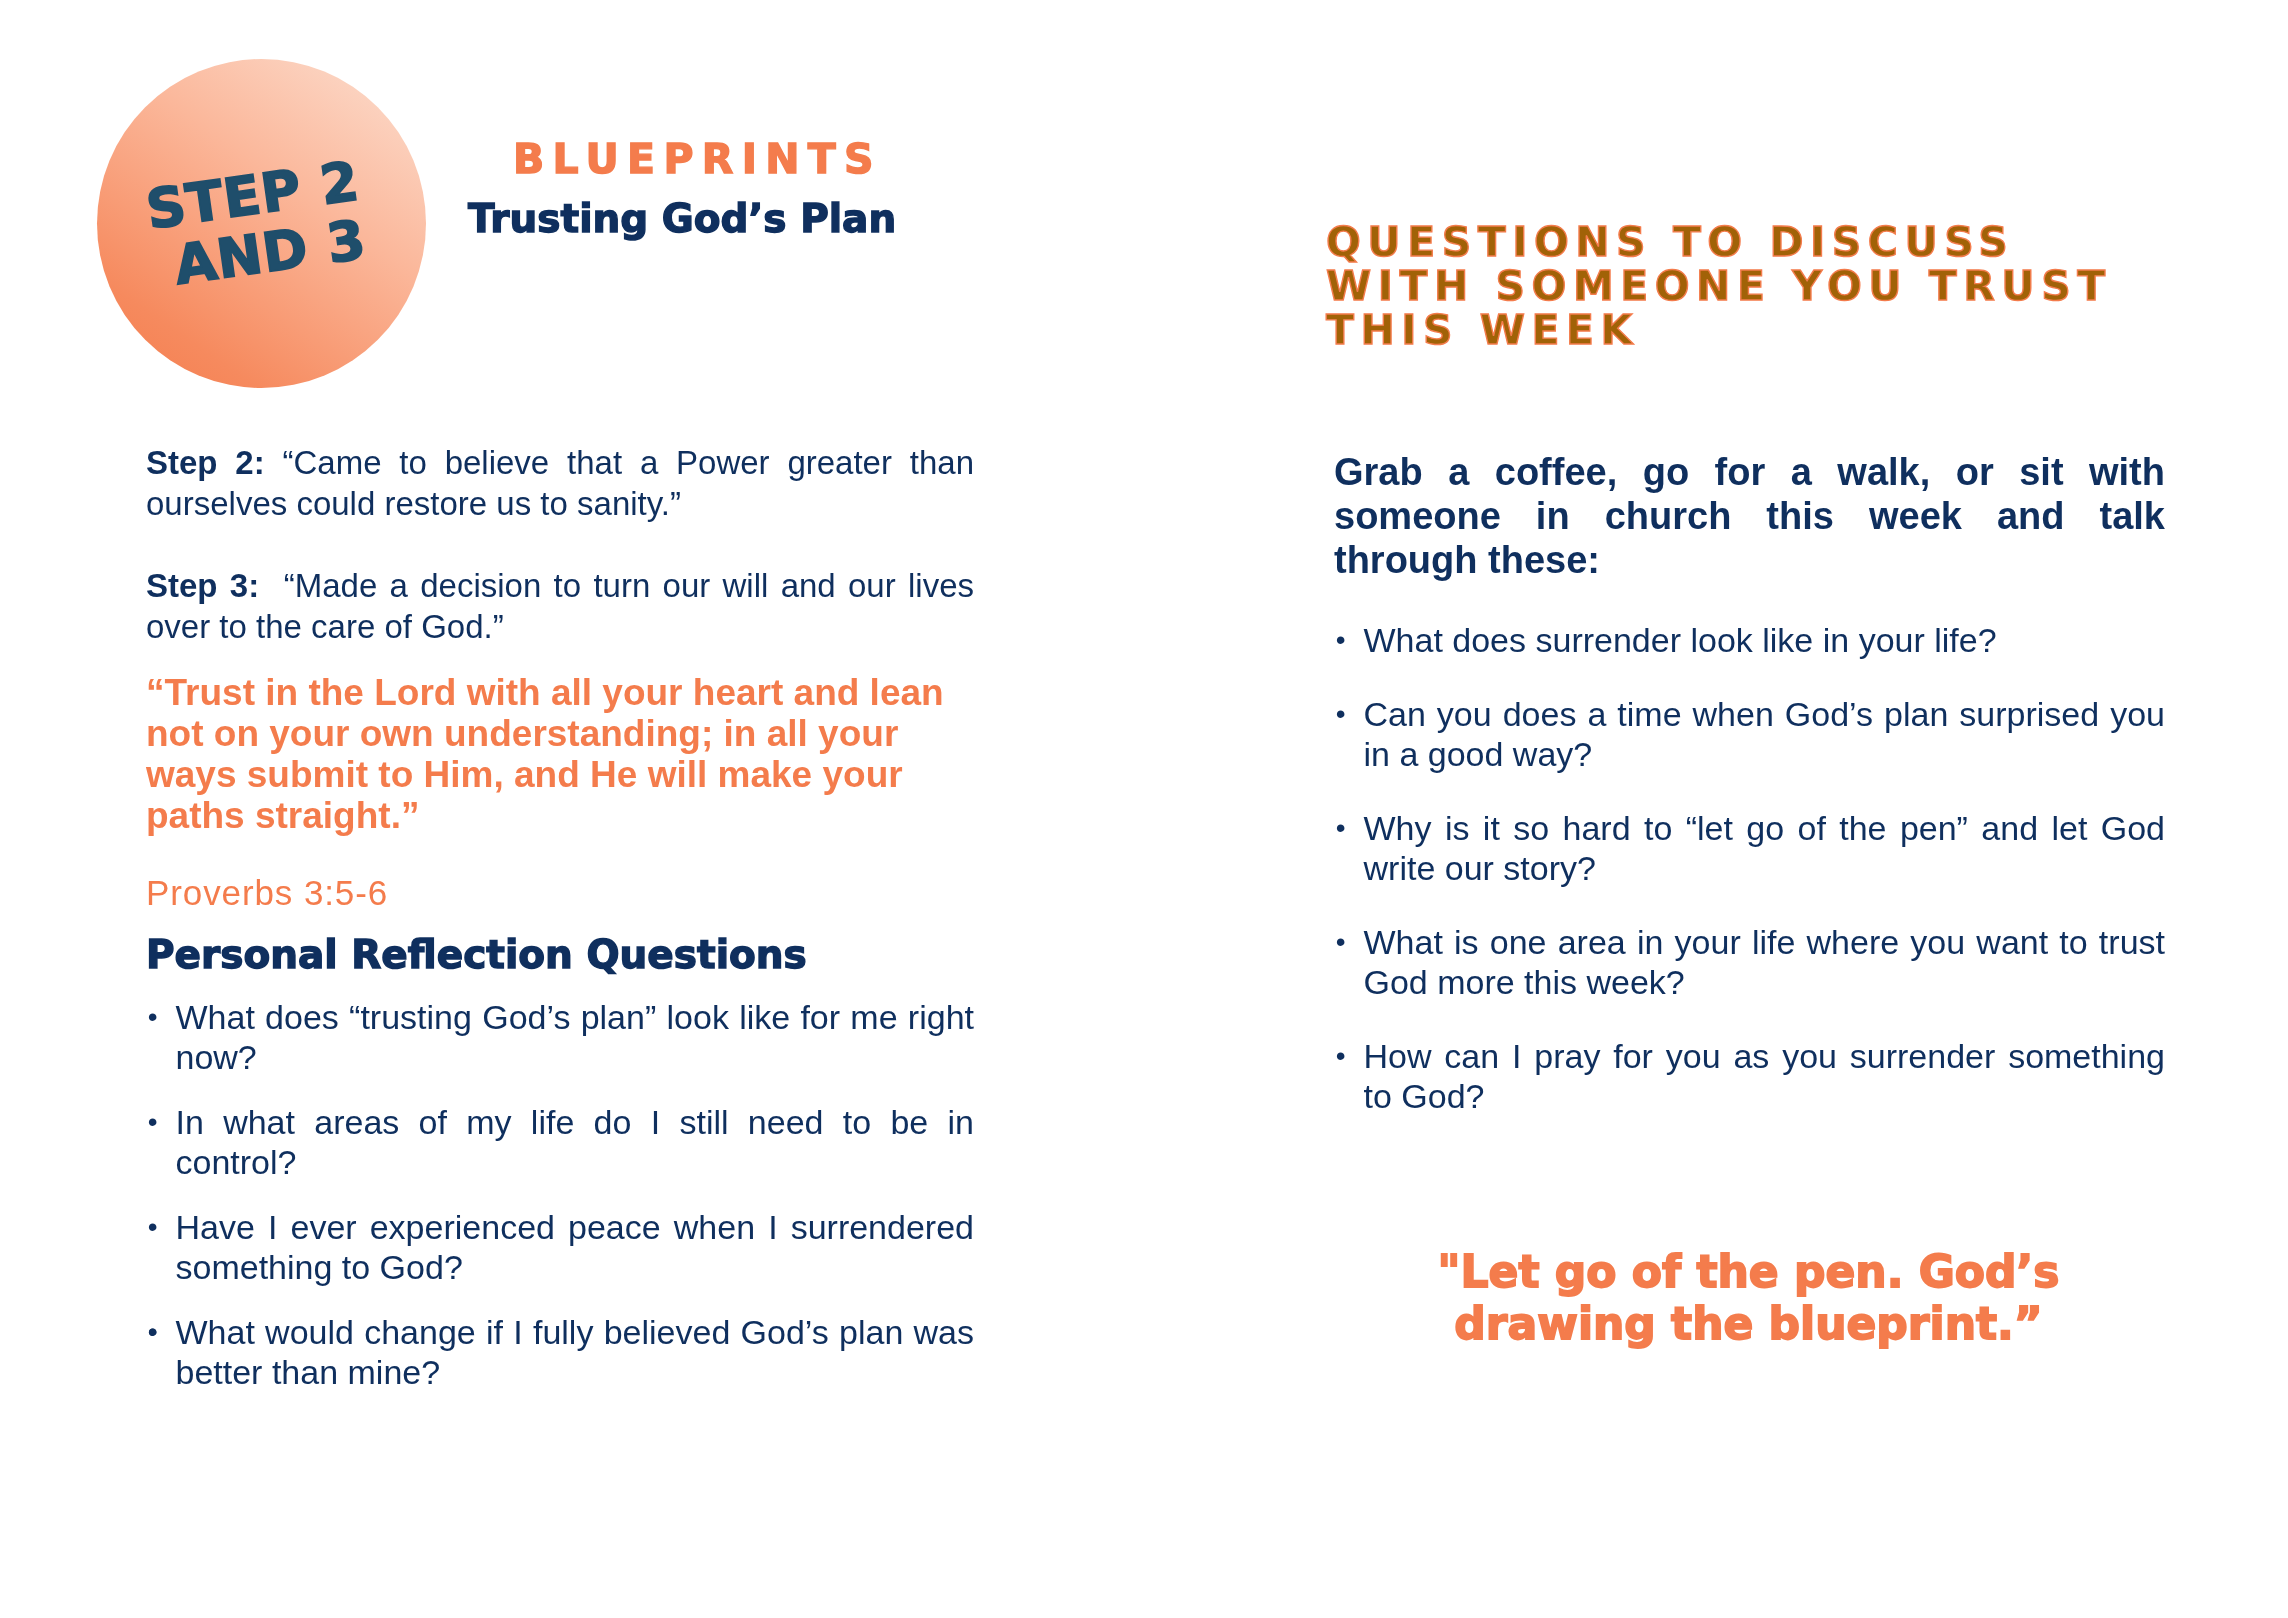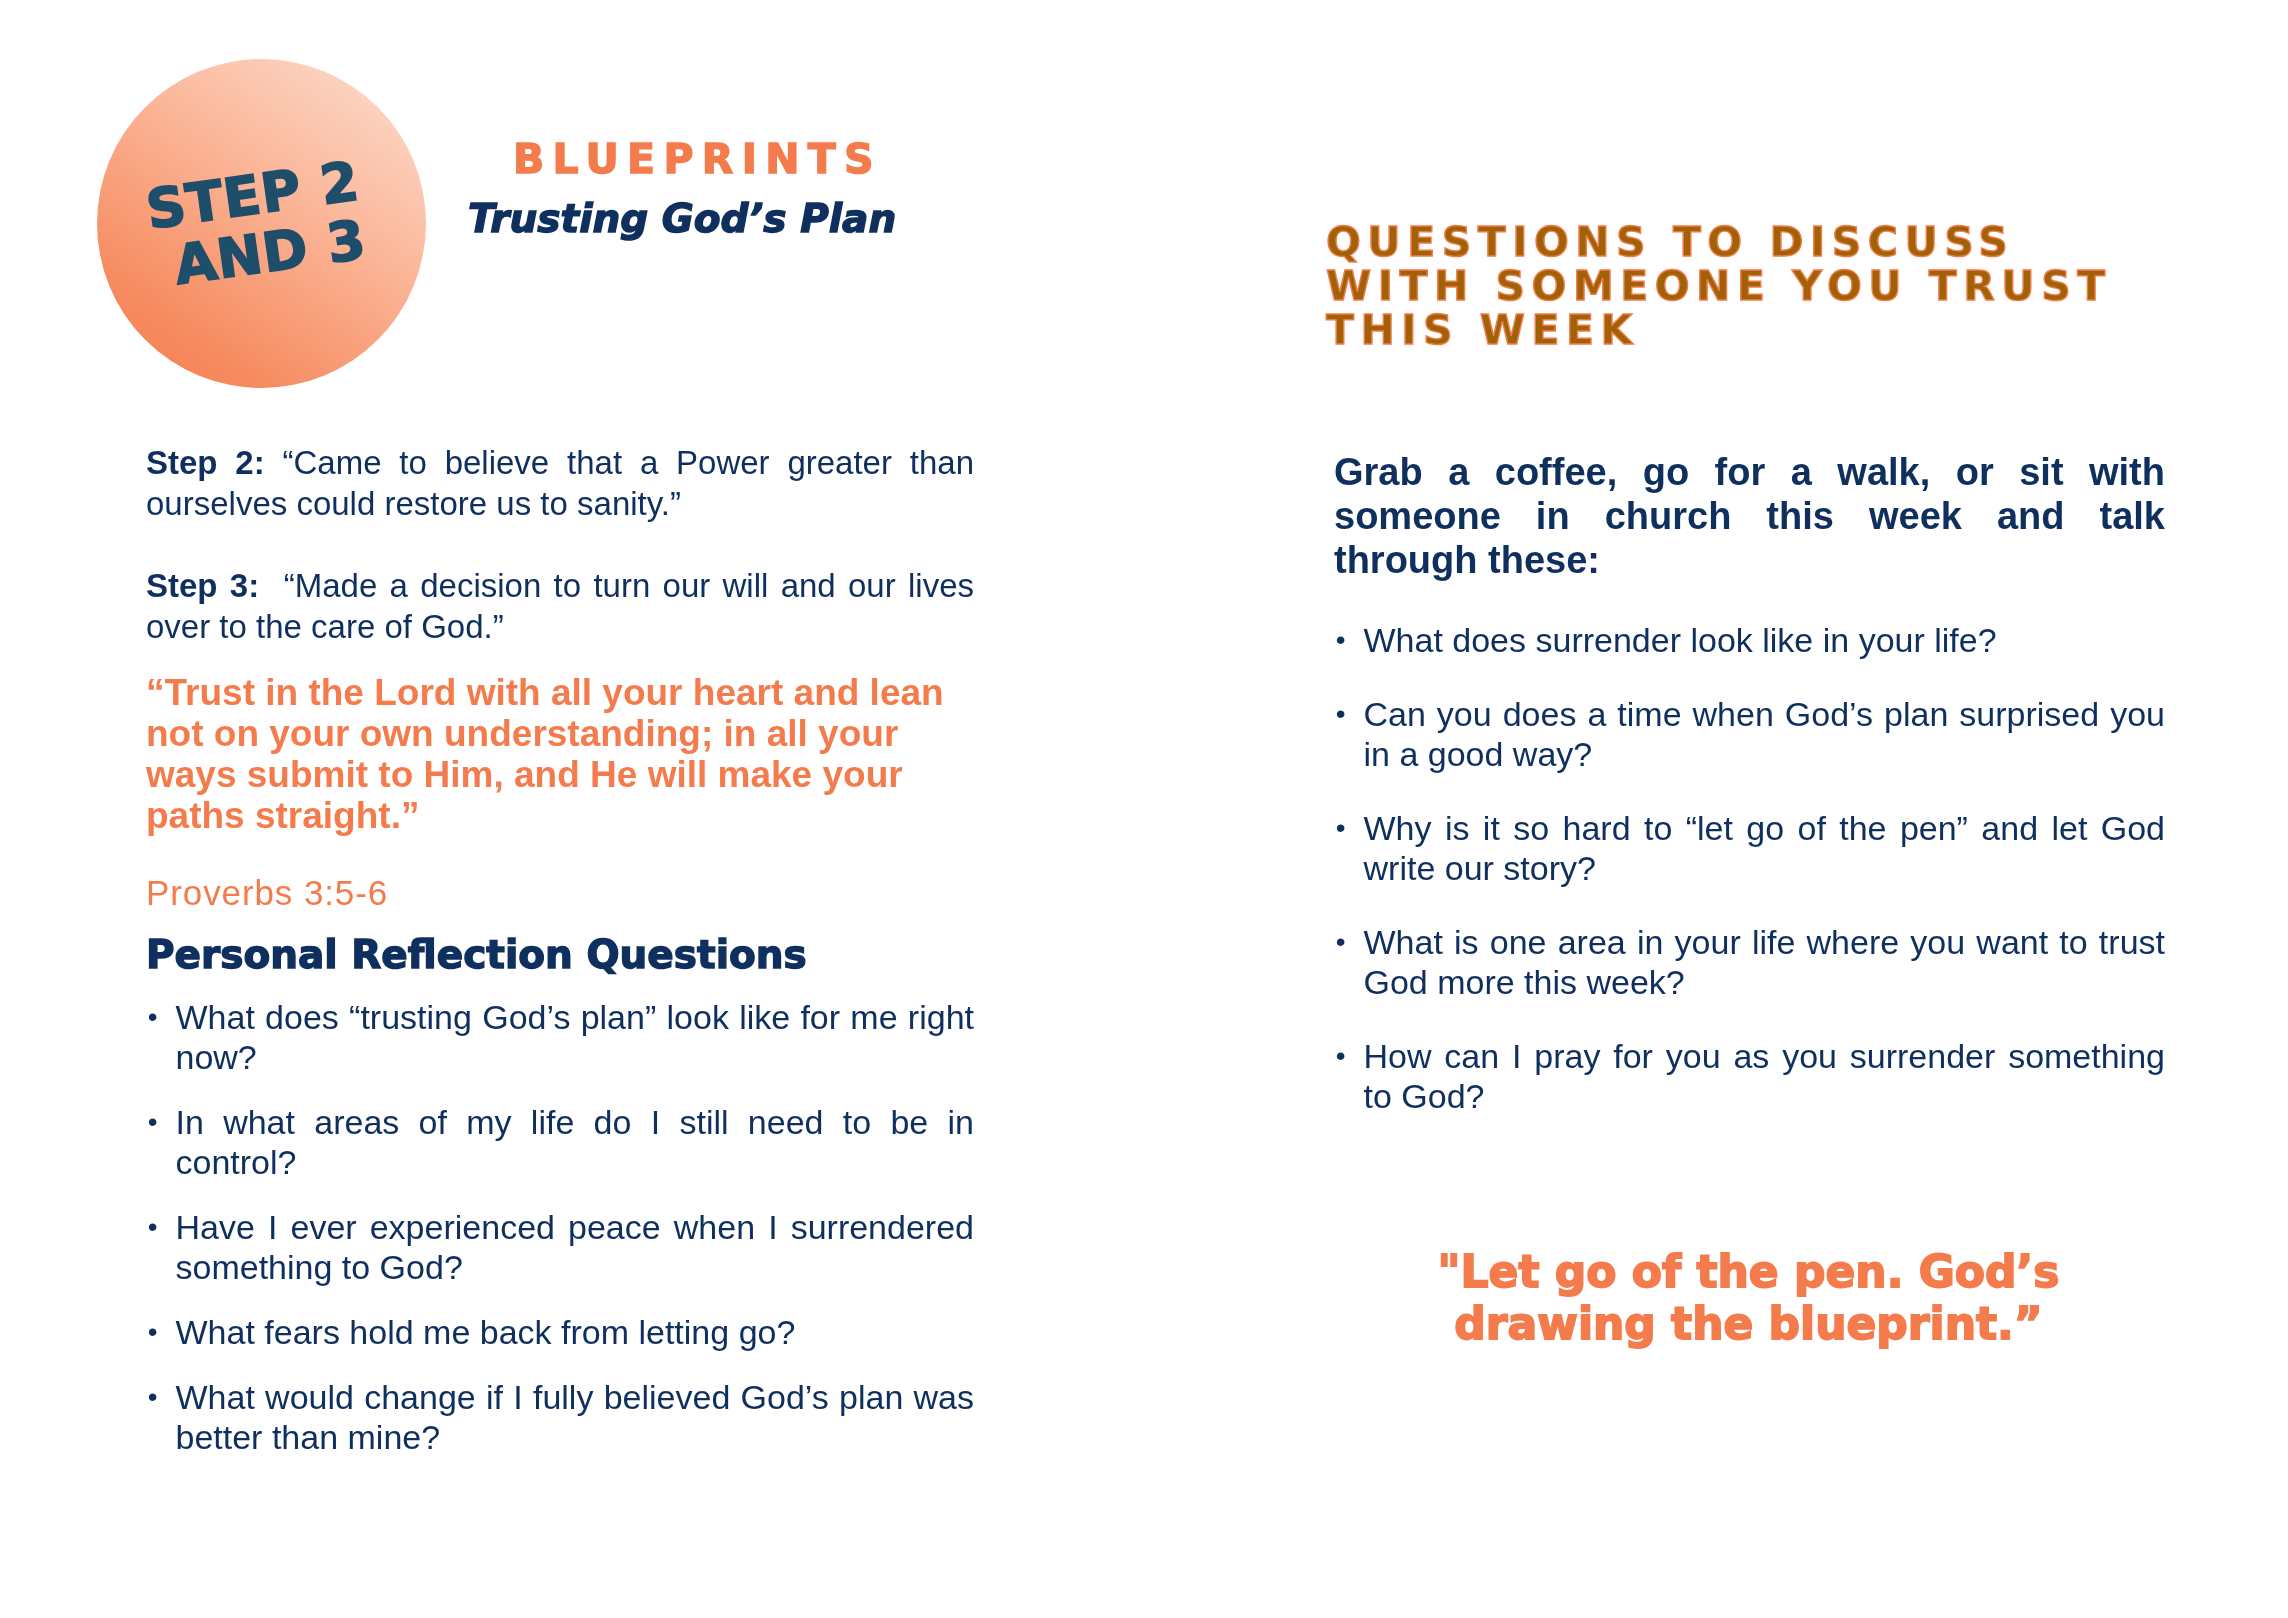--- a/index.html
+++ b/index.html
@@ -13,21 +13,21 @@
                 display: flex; flex-direction: column; align-items: center; justify-content: center;
                 transform: rotate(-8deg); font-family: "DejaVu Sans", sans-serif; font-weight: 900;
                 color: #1F4E6B; font-size: 54px; line-height: 59px; letter-spacing: 0.9px; }
   .badge-text span { display: block; -webkit-text-stroke: 1.8px #1F4E6B; font-weight: bold; }
   .badge-line1 { margin-left: -9.2px; }
   .badge-line2 { margin-left: 9.2px; }
 
   .kicker { left: 513px; top: 135px; font-family: "DejaVu Sans", sans-serif; font-weight: bold;
             font-size: 41px; letter-spacing: 8.3px; color: #F47C4C; -webkit-text-stroke: 1.4px #F47C4C; }
   .title { left: 468px; top: 196px; font-family: "DejaVu Sans", sans-serif; font-weight: bold;
-           font-size: 39px; color: #0F2F5E; -webkit-text-stroke: 1.4px #0F2F5E; letter-spacing: 0px; font-style: italic; }
+           font-size: 39px; color: #0F2F5E; -webkit-text-stroke: 1.4px #0F2F5E; letter-spacing: 0px; }
 
   .left-col { left: 146px; top: 442px; width: 828px; }
   .para { font-family: "Liberation Sans", sans-serif; font-size: 33px; line-height: 41px;
           text-align: justify; margin: 0; color: #0F2F5E; }
   .para b { font-weight: bold; }
   .para + .para { margin-top: 41px; }
 
   .verse { left: 146px; top: 672px; width: 828px; color: #F47C4C;
            font-family: "Liberation Sans", sans-serif; font-size: 37px; line-height: 41px; font-weight: bold; }
   .verse-ref { display: block; font-weight: normal; font-size: 35px; letter-spacing: 0.9px; margin-top: 36px; }
@@ -84,21 +84,21 @@
   <span class="verse-ref">Proverbs 3:5-6</span>
 </div>
 
 <div class="abs h-reflect">Personal Reflection Questions</div>
 
 <div class="abs left-list">
   <ul class="qlist">
     <li><span class="dot">•</span><span>What does “trusting God’s plan” look like for me right now?</span></li>
     <li><span class="dot">•</span><span>In what areas of my life do I still need to be in control?</span></li>
     <li><span class="dot">•</span><span>Have I ever experienced peace when I surrendered something to God?</span></li>
-    <li><span class="dot">•</span><span>What fears hold me back from letting go?</span></li>
+    <li><span class="dot">•</span></li>
     <li><span class="dot">•</span><span>What would change if I fully believed God’s plan was better than mine?</span></li>
   </ul>
 </div>
 
 <div class="abs discuss-h">
   <div>QUESTIONS TO DISCUSS</div>
   <div>WITH SOMEONE YOU TRUST</div>
   <div>THIS WEEK</div>
 </div>
 

